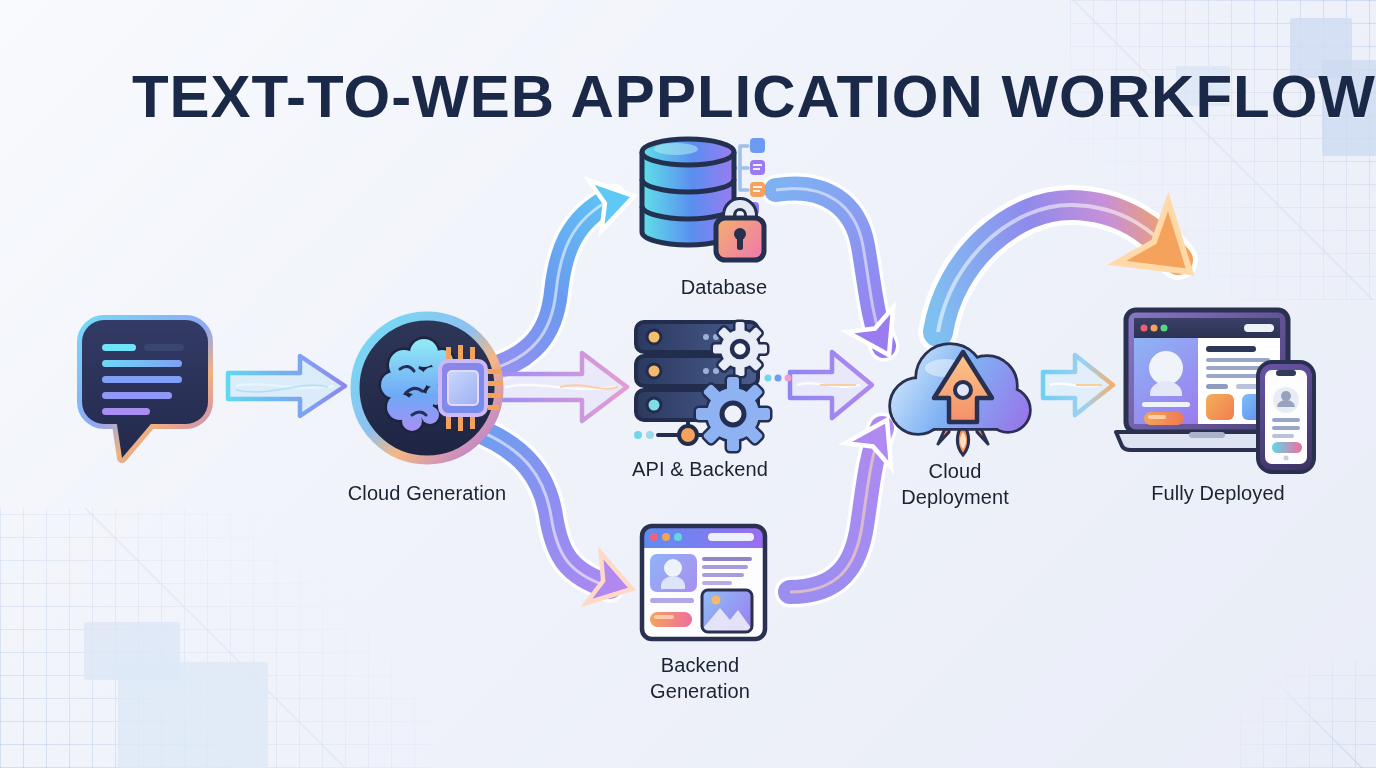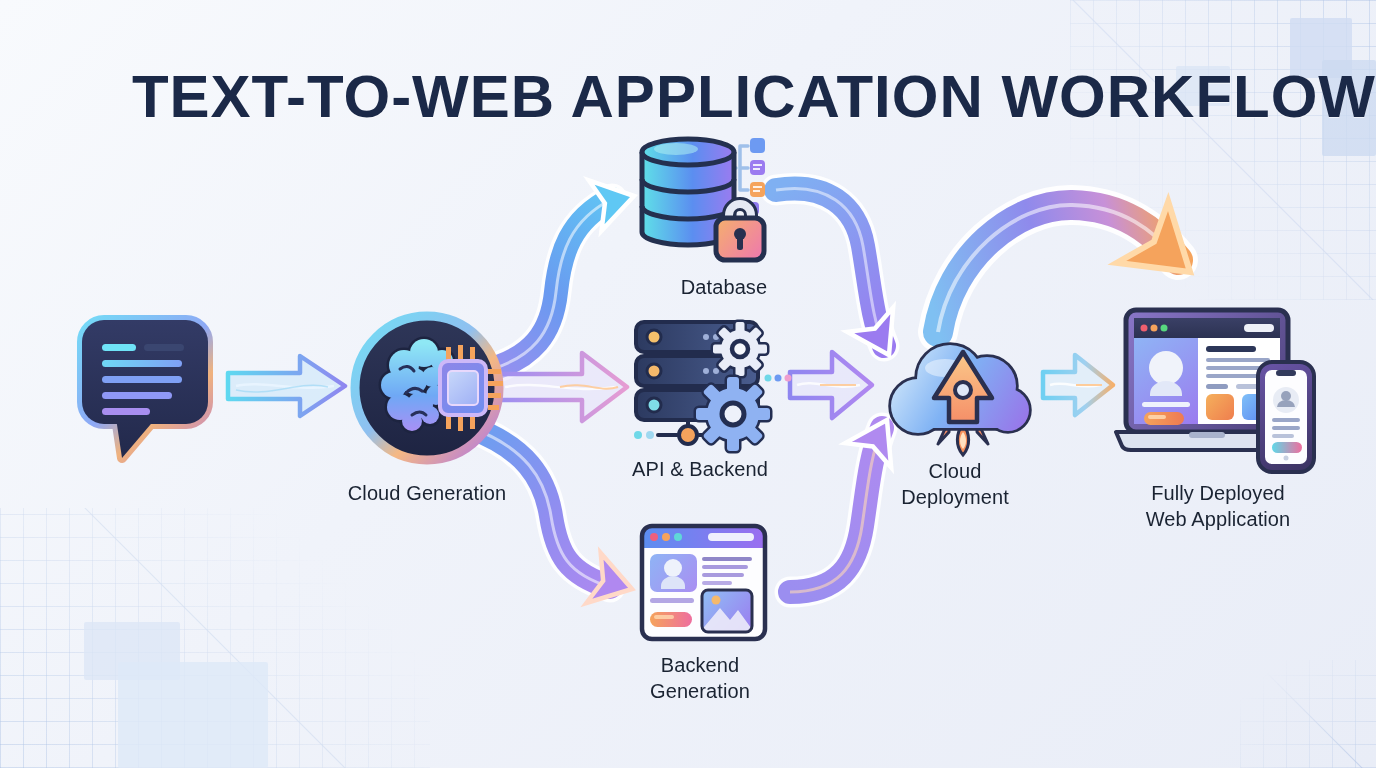--- a/index.html
+++ b/index.html
@@ -538,16 +538,15 @@
       <path d="M165,101 a9,7 0 0 1 18,0 z" fill="#97a2bc"></path>
       <rect x="160" y="112" width="28" height="4" rx="2" fill="#9aa6c8"></rect>
       <rect x="160" y="120" width="28" height="4" rx="2" fill="#9aa6c8"></rect>
       <rect x="160" y="128" width="22" height="4" rx="2" fill="#b9c2da"></rect>
       <rect x="160" y="136" width="30" height="11" rx="5.5" fill="url(#phpill)"></rect>
       <circle cx="174" cy="152" r="2.5" fill="#c8d0e2"></circle>
     </svg>
   </div>
   <div class="label lab7">
     <span class="ln">Fully Deployed</span>
-    <span class="ln">Web Application</span>
   </div>
 
 </div>
 
 </body></html>

